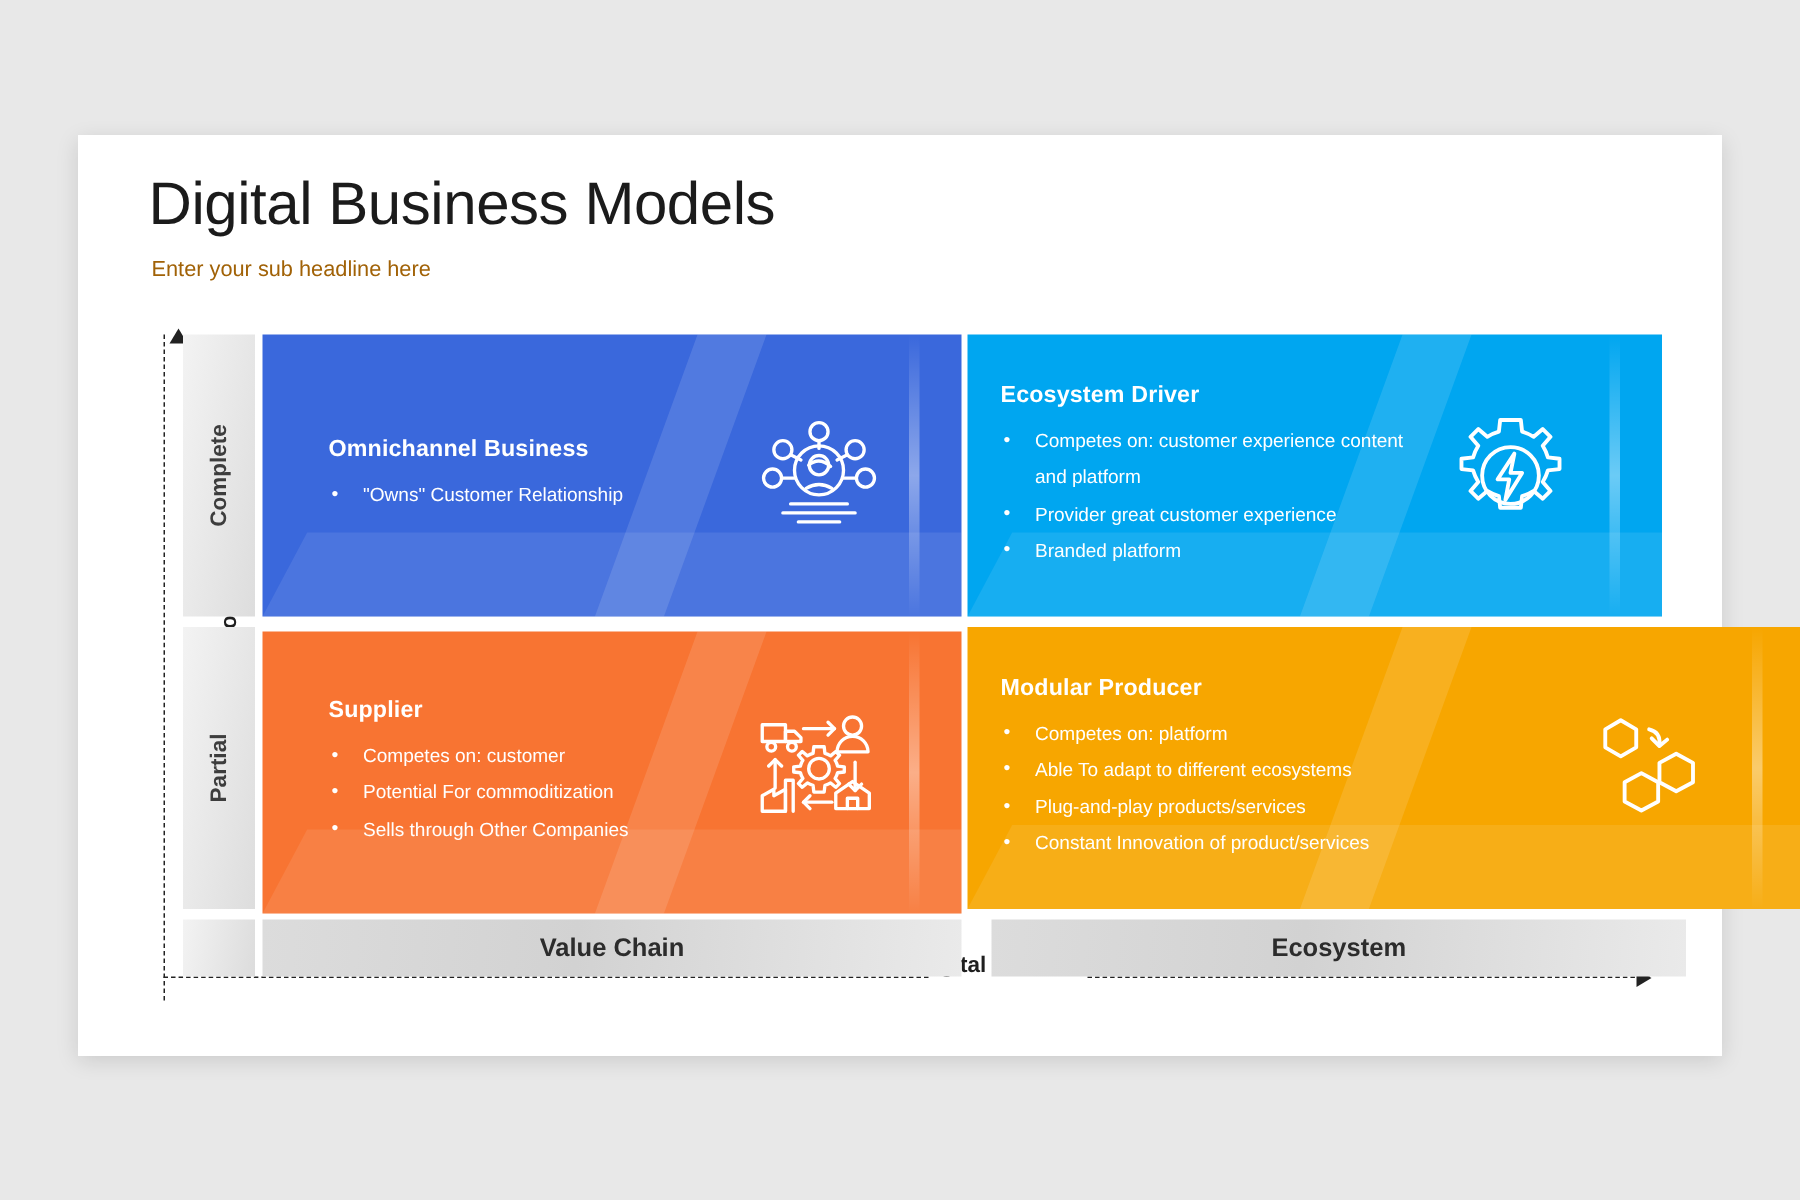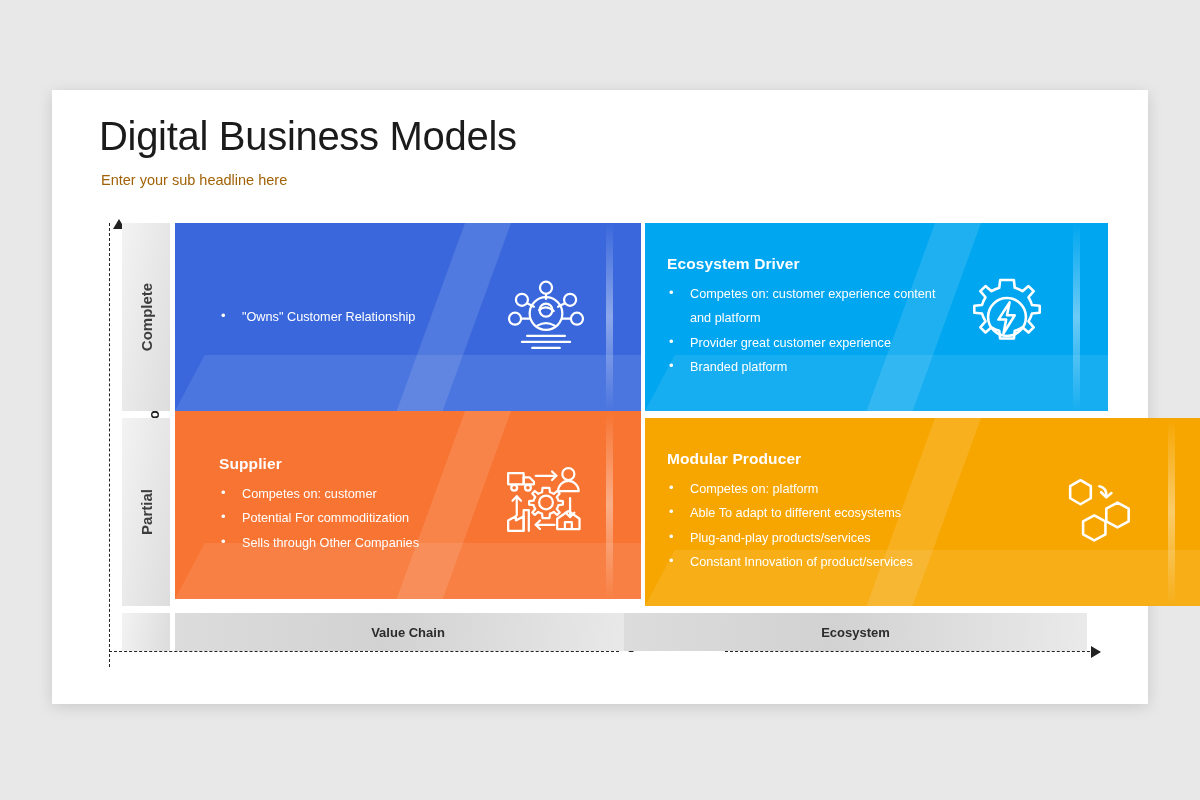--- a/index.html
+++ b/index.html
@@ -153,21 +153,21 @@
   }
 
   
   .panel {
     position: absolute;
     overflow: hidden;
     color: #ffffff;
   }
   .panel.tl { left: 75px;  top: 6px;   width: 466px; height: 188px; background: #3a68dc; }
   .panel.tr { left: 545px; top: 6px;   width: 463px; height: 188px; background: #00a6f0; }
-  .panel.bl { left: 75px;  top: 194px; width: 466px; height: 188px; background: #f87432; }
+  .panel.bl { left: 75px;  top: 204px; width: 466px; height: 188px; background: #f87432; }
   .panel.br { left: 545px; top: 201px; width: 558px; height: 188px; background: #f7a600; }
 
   
   .sheen {
     position: absolute;
     top: -40px;
     left: 250px;
     width: 46px;
     height: 300px;
     background: rgba(255,255,255,0.12);
@@ -248,26 +248,26 @@
 
   
   .col-chip {
     position: absolute;
     top: 396px;
     height: 38px;
     background: linear-gradient(95deg, #dcdcdc 0%, #d2d2d2 45%, #eaeaea 100%);
     display: flex;
     align-items: center;
     justify-content: center;
-    font-size: 13px;
+    font-size: 17px;
     font-weight: bold;
     color: #2c2c2c;
   }
   .col-chip.left  { left: 75px;  width: 466px; }
-  .col-chip.right { left: 524px; width: 463px; }
+  .col-chip.right { left: 561px; width: 463px; }
 </style>
 </head>
 <body>
 
 <div class="slide">
 
   <div class="title">Digital Business Models</div>
   <div class="subtitle">Enter your sub headline here</div>
 
   <div class="matrix">
@@ -289,20 +289,21 @@
     <div class="row-chip partial">
       <span>Partial</span>
     </div>
     <div class="corner-chip"></div>
 
     <div class="panel tl">
       <div class="sheen"></div>
       <div class="sheen2"></div>
       <div class="streak"></div>
       <div class="panel-body">
+        <div class="panel-title">Omnichannel Business</div>
         <ul class="bullets">
           <li>"Owns" Customer Relationship</li>
         </ul>
       </div>
       <div class="panel-icon">
         <svg viewBox="0 0 100 100" fill="none" stroke="#ffffff" stroke-width="2.6" stroke-linecap="round" stroke-linejoin="round">
           <circle cx="50" cy="46" r="19"></circle>
           <path d="M42 42 q8 -7 17 1"></path>
           <circle cx="50" cy="42" r="7.5"></circle>
           <path d="M40 60 q10 -6 20 0"></path>

